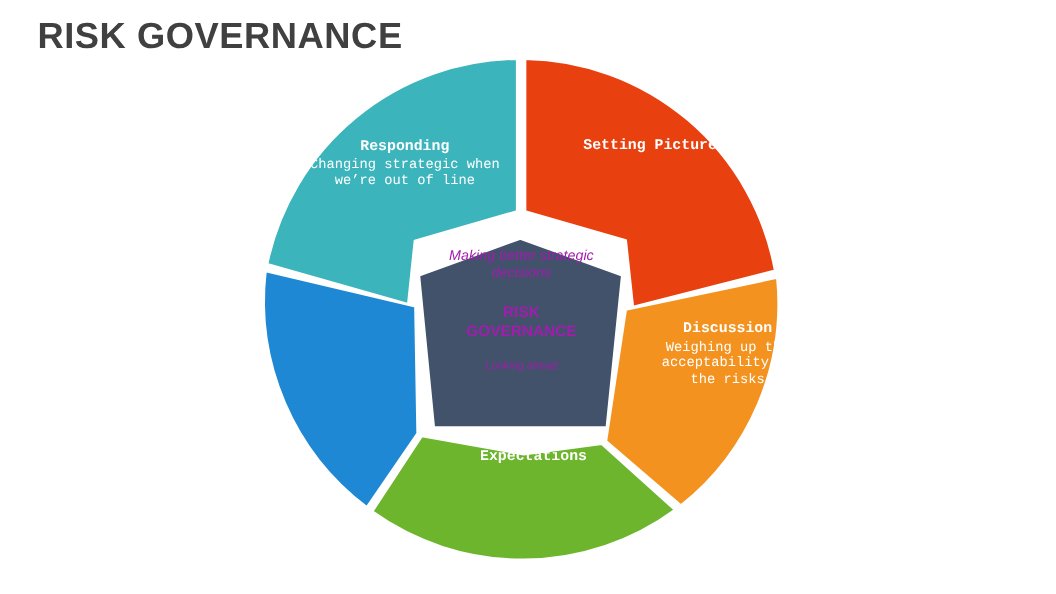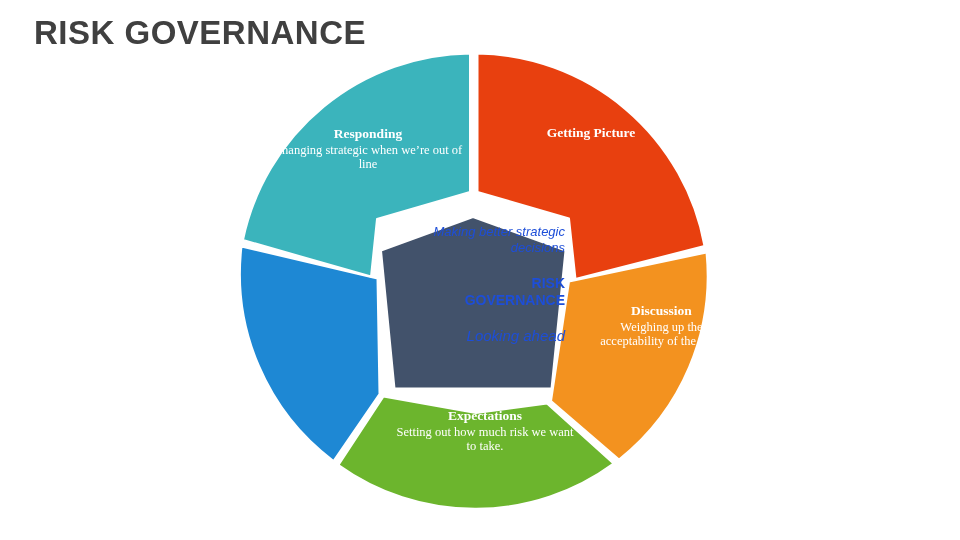--- a/index.html
+++ b/index.html
@@ -36,67 +36,67 @@
   }
   .seg-path {
     stroke: #ffffff;
     stroke-width: 2;
     stroke-linejoin: round;
   }
   .seg-label {
     position: absolute;
     text-align: center;
     color: #ffffff;
-    font-family: Liberation Serif, serif;
+    font-family: Liberation Mono, monospace;
     line-height: 1.17;
     pointer-events: none;
   }
   .seg-title {
     font-weight: bold;
     font-size: 13.5px;
     display: block;
     margin-bottom: 1px;
   }
   .seg-desc {
     font-size: 12.5px;
     display: block;
   }
   
   #label-getting-picture { left: 506px; top: 125px;  width: 170px; }
-  #label-discussion      { left: 594px; top: 303px;  width: 135px; text-align: center; }
+  #label-discussion      { left: 594px; top: 292px;  width: 135px; text-align: center; }
   #label-expectations    { left: 392px; top: 408px;  width: 186px; }
   #label-watching        { left: 244px; top: 290px;  width: 155px; }
   #label-responding      { left: 268px; top: 126px;  width: 200px; }
 
   .center-label {
     position: absolute;
     left: 383px;
     top: 224px;
     width: 182px;
-    text-align: right;
-    color: #1d4ed8;
+    text-align: center;
+    color: #a21caf;
     font-family: "Liberation Sans", sans-serif;
     pointer-events: none;
   }
   .center-top {
     font-style: italic;
     font-size: 13px;
     line-height: 1.25;
     display: block;
   }
   .center-main {
     font-weight: bold;
     font-size: 14px;
     line-height: 1.22;
     display: block;
     margin-top: 18px;
   }
   .center-bottom {
     font-style: italic;
-    font-size: 15px;
+    font-size: 10px;
     display: block;
     margin-top: 18px;
   }
 </style>
 </head>
 <body>
 
 <div id="slide">
 
   <div id="page-title" style="color: rgb(64, 64, 64);">RISK GOVERNANCE</div>
@@ -138,31 +138,30 @@
 
     <path class="seg-path" fill="#42526B" d="M 473.0 217.0
              L 565.5 250.5
              L 551.5 388.5
              L 394.5 388.5
              L 381.0 250.5
              Z"></path>
   </svg>
 
   <div class="seg-label" id="label-getting-picture">
-    <span class="seg-title">Getting Picture</span>
+    <span class="seg-title">Setting Picture</span>
   </div>
 
   <div class="seg-label" id="label-discussion">
     <span class="seg-title">Discussion</span>
     <span class="seg-desc">Weighing up the acceptability of the risks</span>
   </div>
 
   <div class="seg-label" id="label-expectations">
     <span class="seg-title">Expectations</span>
-    <span class="seg-desc">Setting out how much risk we want to take.</span>
   </div>
 
 
   <div class="seg-label" id="label-responding">
     <span class="seg-title">Responding</span>
     <span class="seg-desc">Changing strategic when we’re out of line</span>
   </div>
 
   <div class="center-label">
     <span class="center-top">Making better strategic decisions</span>

